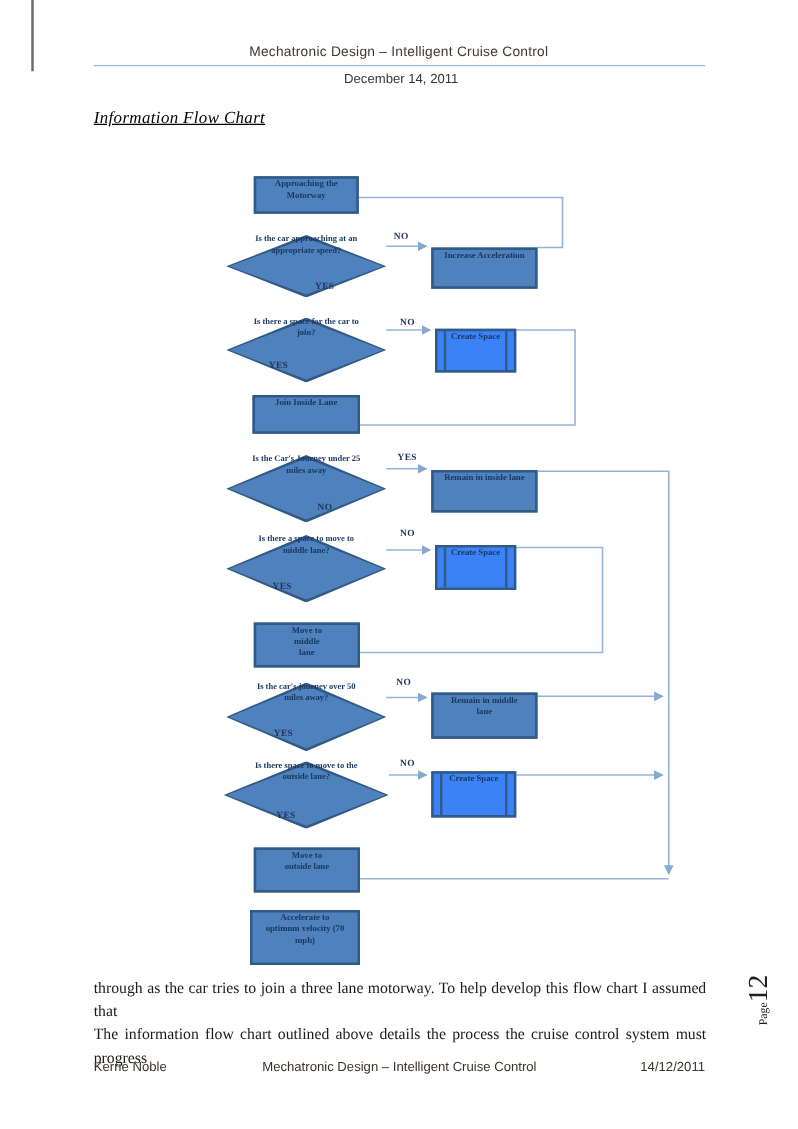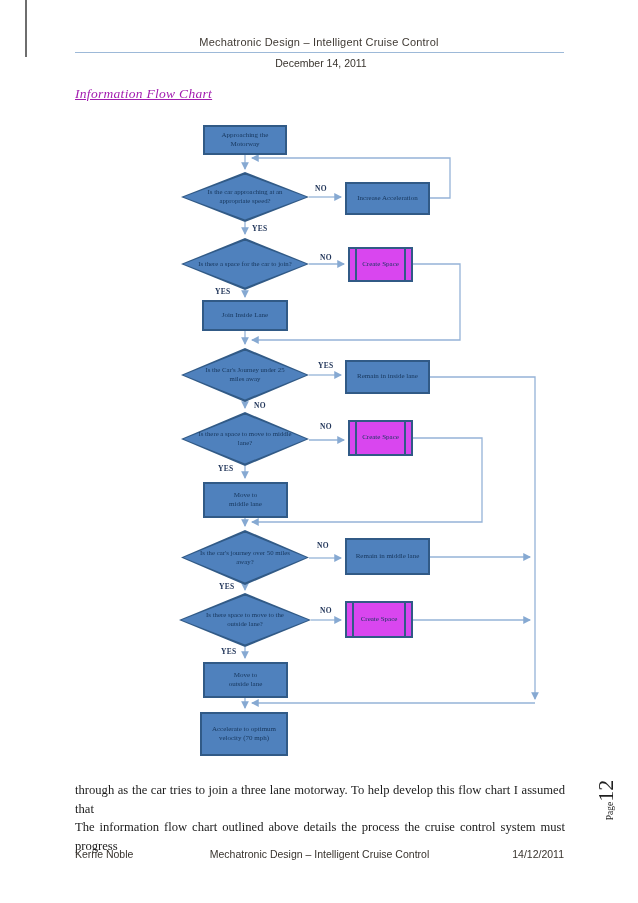--- a/index.html
+++ b/index.html
@@ -6,29 +6,29 @@
   .page{position:relative;width:638px;height:903px;background:#ffffff;overflow:hidden;
         font-family:"Liberation Sans",sans-serif;}
   .edge-artifact{position:absolute;left:25px;top:0;width:1.5px;height:57px;background:#6e6e6e;}
   .header-title{position:absolute;left:0;top:36px;width:638px;text-align:center;
         font-size:11px;color:#3f3933;letter-spacing:.2px;}
   .header-rule{position:absolute;left:75px;top:52px;width:489px;height:0;
         border-top:1.6px solid #9db9d8;}
   .header-date{position:absolute;left:2px;top:57px;width:638px;text-align:center;
         font-size:10.5px;color:#38332d;}
   .section-heading{position:absolute;left:75px;top:86px;font-family:"Liberation Serif",serif;
-        font-style:italic;font-size:13.5px;color:#a21caf;text-decoration:underline;
+        font-style:italic;font-size:13.5px;color:#000000;text-decoration:underline;
         letter-spacing:.3px;}
   svg.connectors{position:absolute;left:0;top:0;pointer-events:none;}
   .conn{fill:none;stroke:#95b3d7;stroke-width:1.3;}
-  .node{position:absolute;box-sizing:border-box;display:flex;align-items:center;
+  .node{position:absolute;box-sizing:border-box;display:flex;
         justify-content:center;text-align:center;font-family:"Liberation Serif",serif;
-        font-weight:normal;color:#17375d;font-size:7px;line-height:1.3;}
+        font-weight:bold;color:#17375d;font-size:7px;line-height:1.3;margin-top:16px;}
   .rect{background:#4f81bd;border:2px solid #315a86;}
-  .pp{background:#d946ef;border:2px solid #315a86;}
+  .pp{background:#3b82f6;border:2px solid #315a86;}
   .pp::before,.pp::after{content:"";position:absolute;top:0;bottom:0;width:2px;background:#315a86;}
   .pp::before{left:5px;}
   .pp::after{right:5px;}
   .diamond .d-outer{position:absolute;inset:0;background:#315a86;
         clip-path:polygon(50% 0,100% 50%,50% 100%,0 50%);}
   .diamond .d-inner{position:absolute;inset:2.5px;background:#4f81bd;
         clip-path:polygon(50% 0,100% 50%,50% 100%,0 50%);}
   .node-text{position:relative;width:100%;padding:0 8px;}
   .diamond .node-text{padding:0 17px;font-size:6.8px;}
   .branch{position:absolute;font-family:"Liberation Serif",serif;font-weight:bold;

